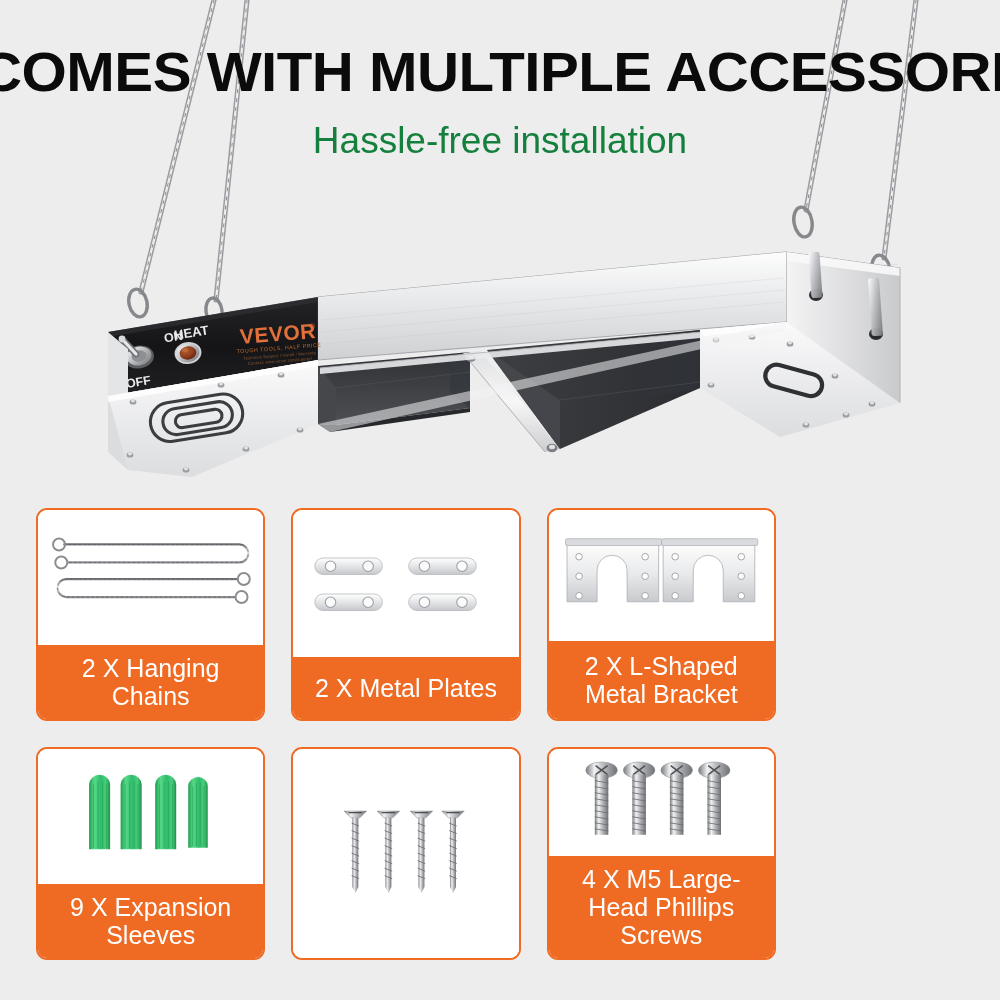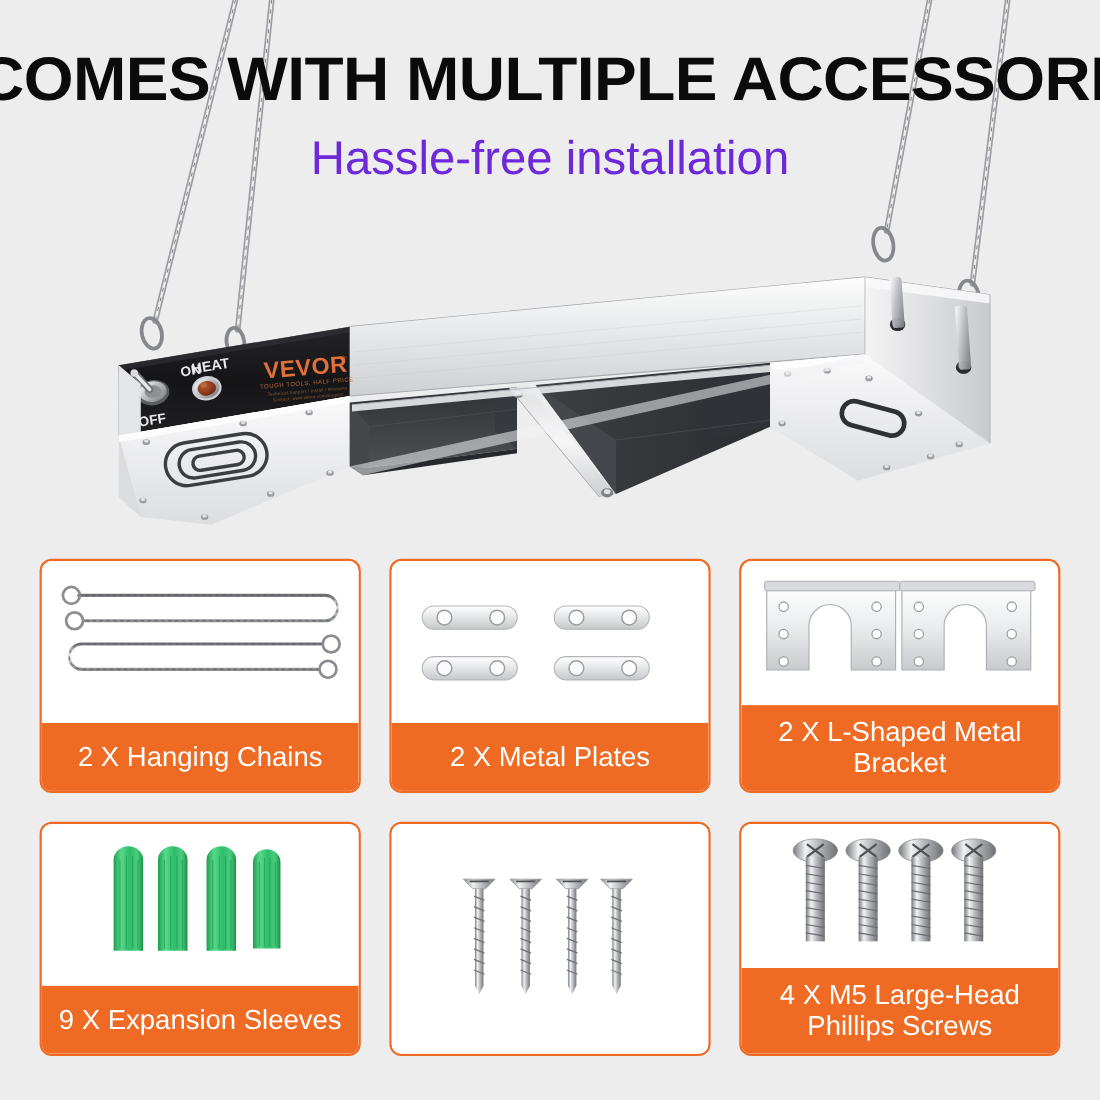--- a/index.html
+++ b/index.html
@@ -18,32 +18,32 @@
     position:absolute;left:0;top:44px;width:1000px;
     text-align:center;
     font-family:"Liberation Sans Narrow","Liberation Sans",sans-serif;
     font-weight:bold;font-size:56px;letter-spacing:-0.5px;
     color:#0b0b0b;line-height:1;
     transform:scaleX(1.04);transform-origin:50% 50%;
     z-index:40;white-space:nowrap;
   }
   #subhead{
     position:absolute;left:0;top:120px;width:1000px;text-align:center;
-    font-size:43px;color:#6d28d9;font-weight:400;z-index:40;
+    font-size:37px;color:#15803d;font-weight:400;z-index:40;
   }
 
   
   .chain{position:absolute;z-index:10;}
 
   
   #product{position:absolute;left:0;top:0;width:1000px;height:500px;z-index:20;}
 
   
   #grid{
-    position:absolute;left:36px;top:508px;width:928px;height:452px;
+    position:absolute;left:36px;top:508px;width:740px;height:452px;
     display:grid;grid-template-columns:repeat(3,1fr);grid-template-rows:repeat(2,1fr);
     gap:26px;z-index:30;
   }
   .card{
     background:#fff;border:2px solid #ef6a22;border-radius:11px;
     display:flex;flex-direction:column;overflow:hidden;position:relative;
   }
   .card-img{flex:1 1 auto;background:#fff;position:relative;overflow:hidden;}
   .card-label{
     background:#ef6a22;color:#fff;font-size:25px;line-height:1.12;

